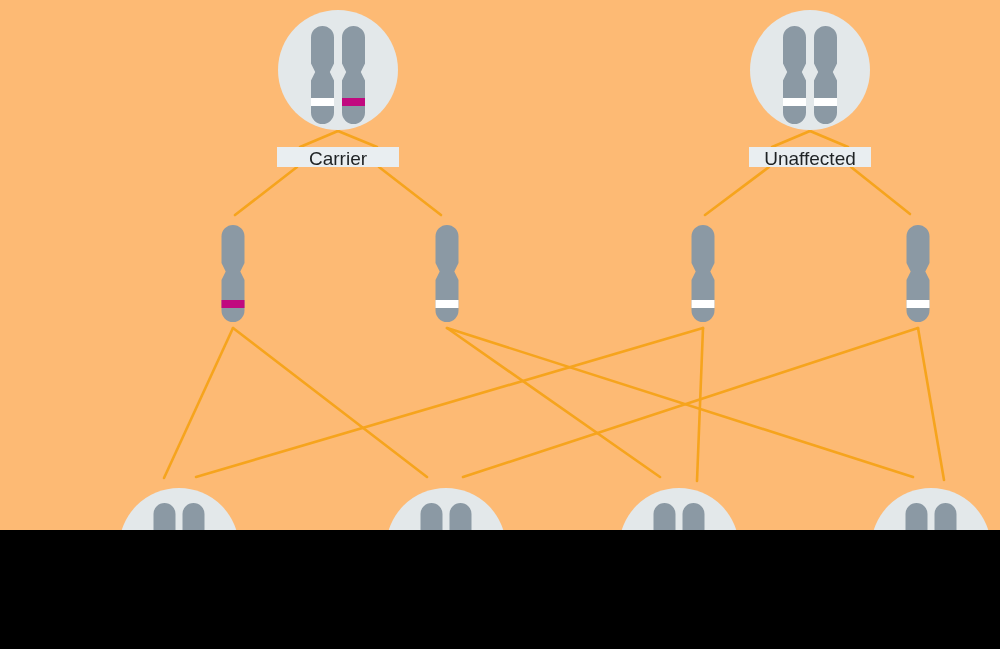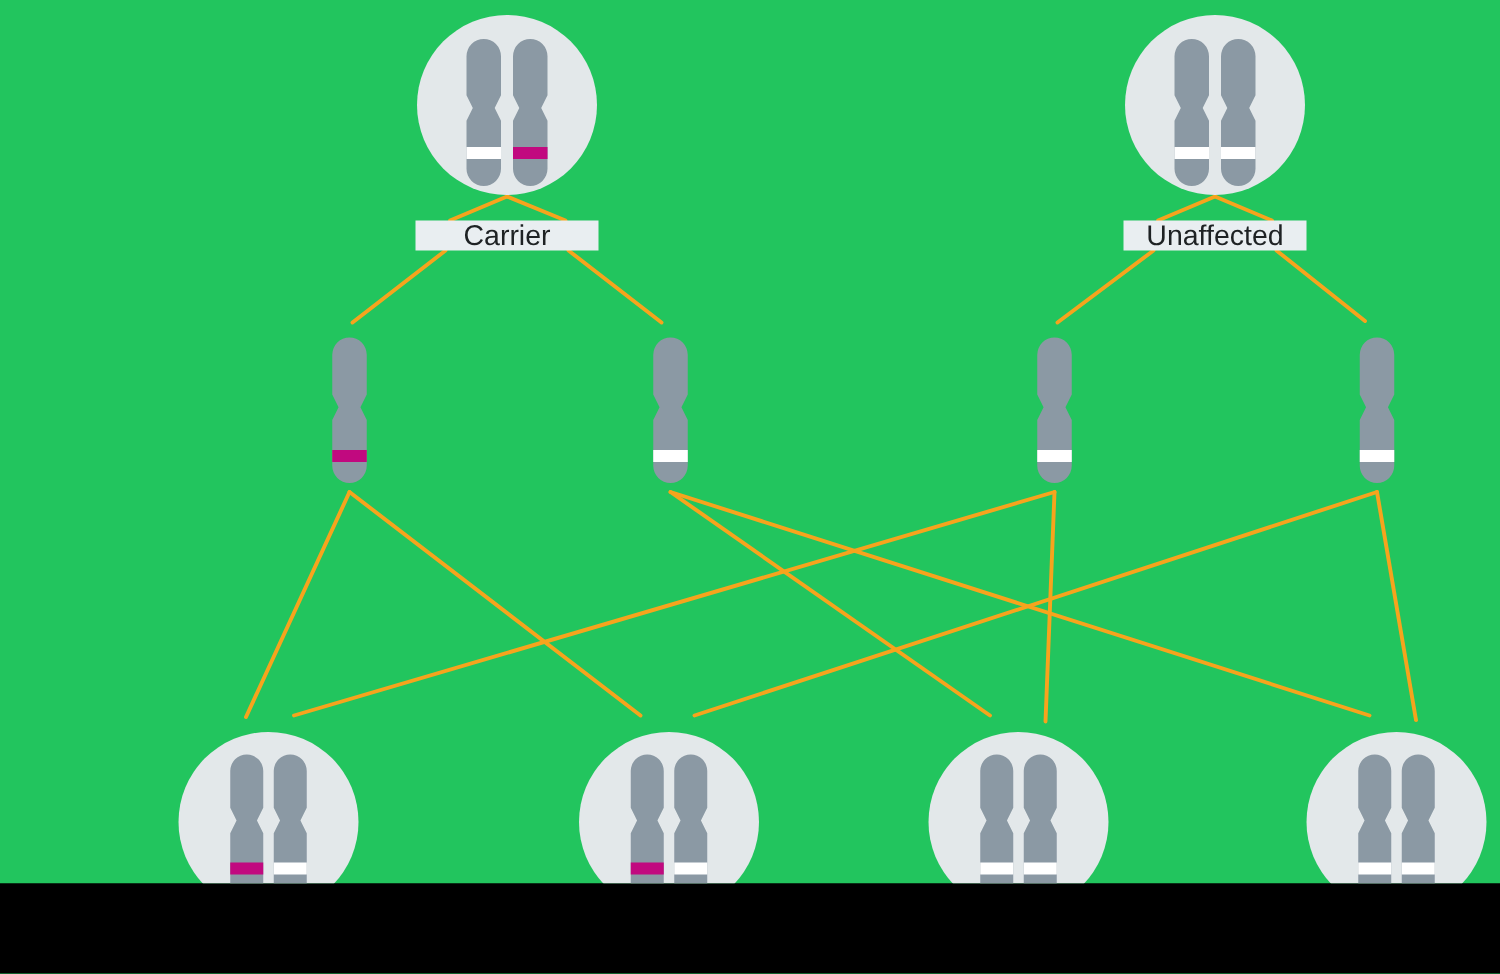--- a/index.html
+++ b/index.html
@@ -3,22 +3,22 @@
 <meta charset="utf-8">
 <style>
   html, body {
     margin: 0;
     padding: 0;
     background: #000000;
   }
   .stage {
     position: relative;
     width: 1000px;
-    height: 589px;
-    background: #22c55e;
+    height: 530px;
+    background: #fdba74;
     overflow: hidden;
     font-family: "Liberation Sans", sans-serif;
   }
   svg { display: block; }
   .label-text {
     font-family: "Liberation Sans", sans-serif;
     font-size: 19px;
   }
 </style>
 </head>

